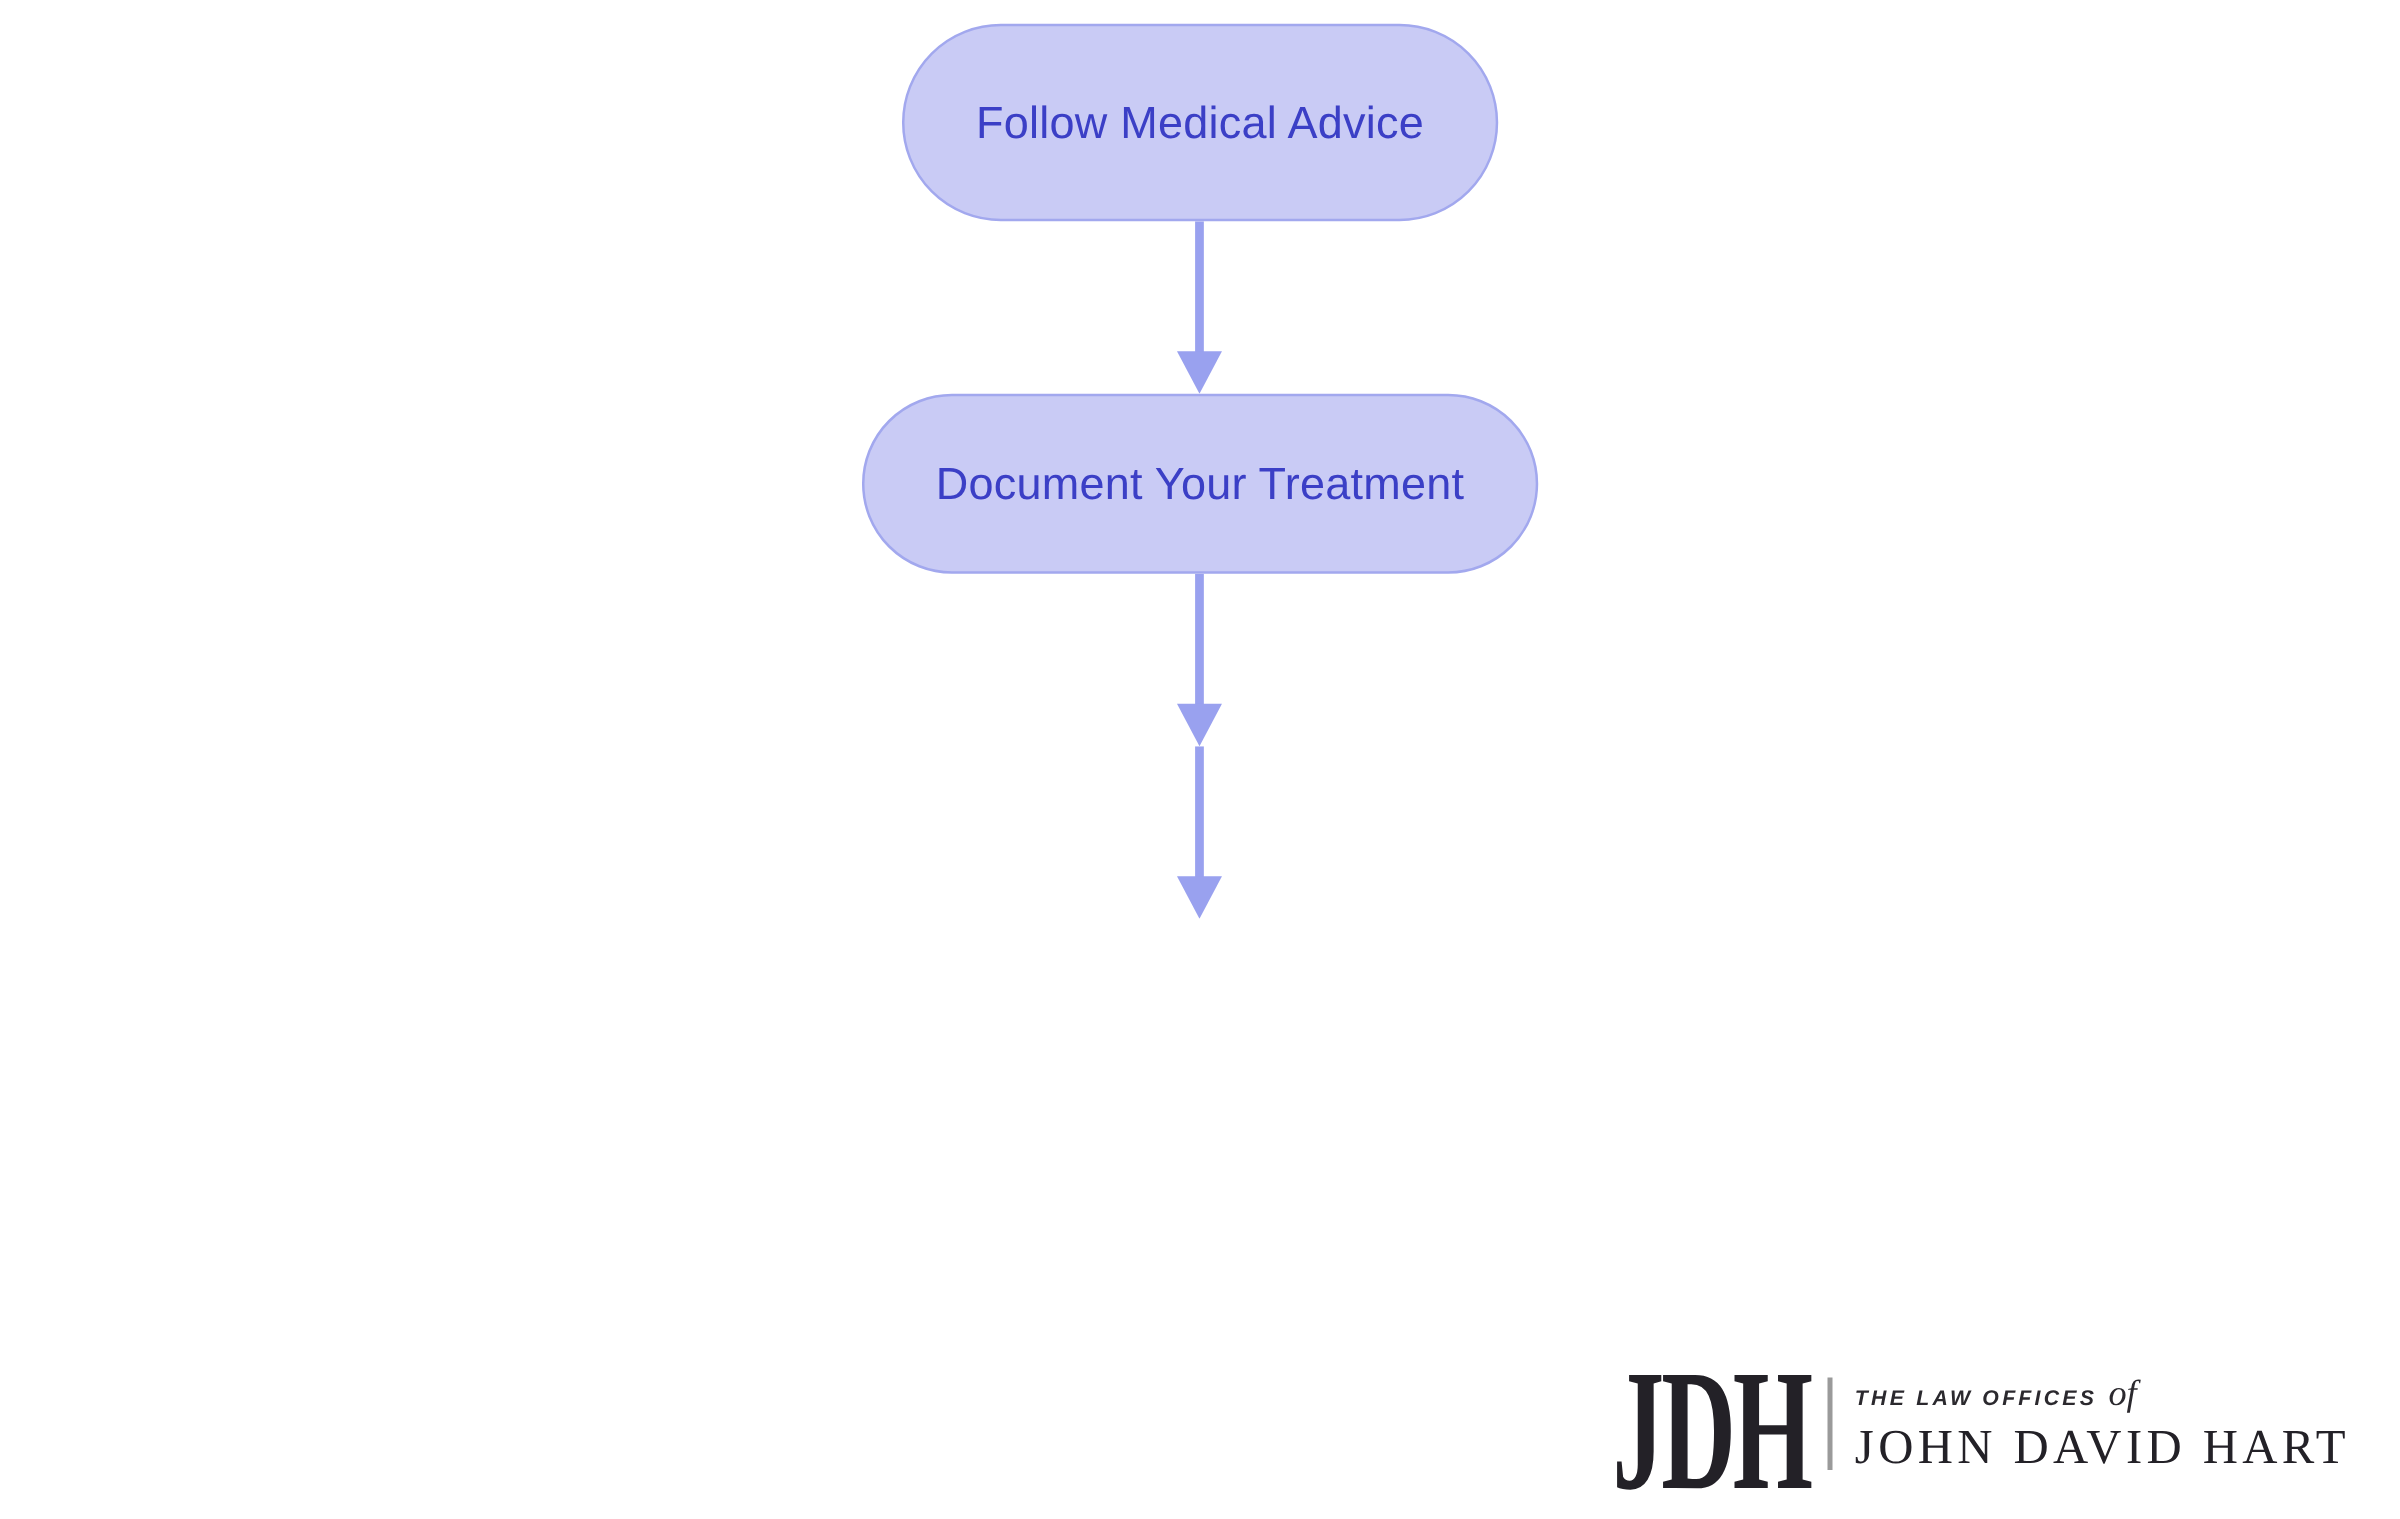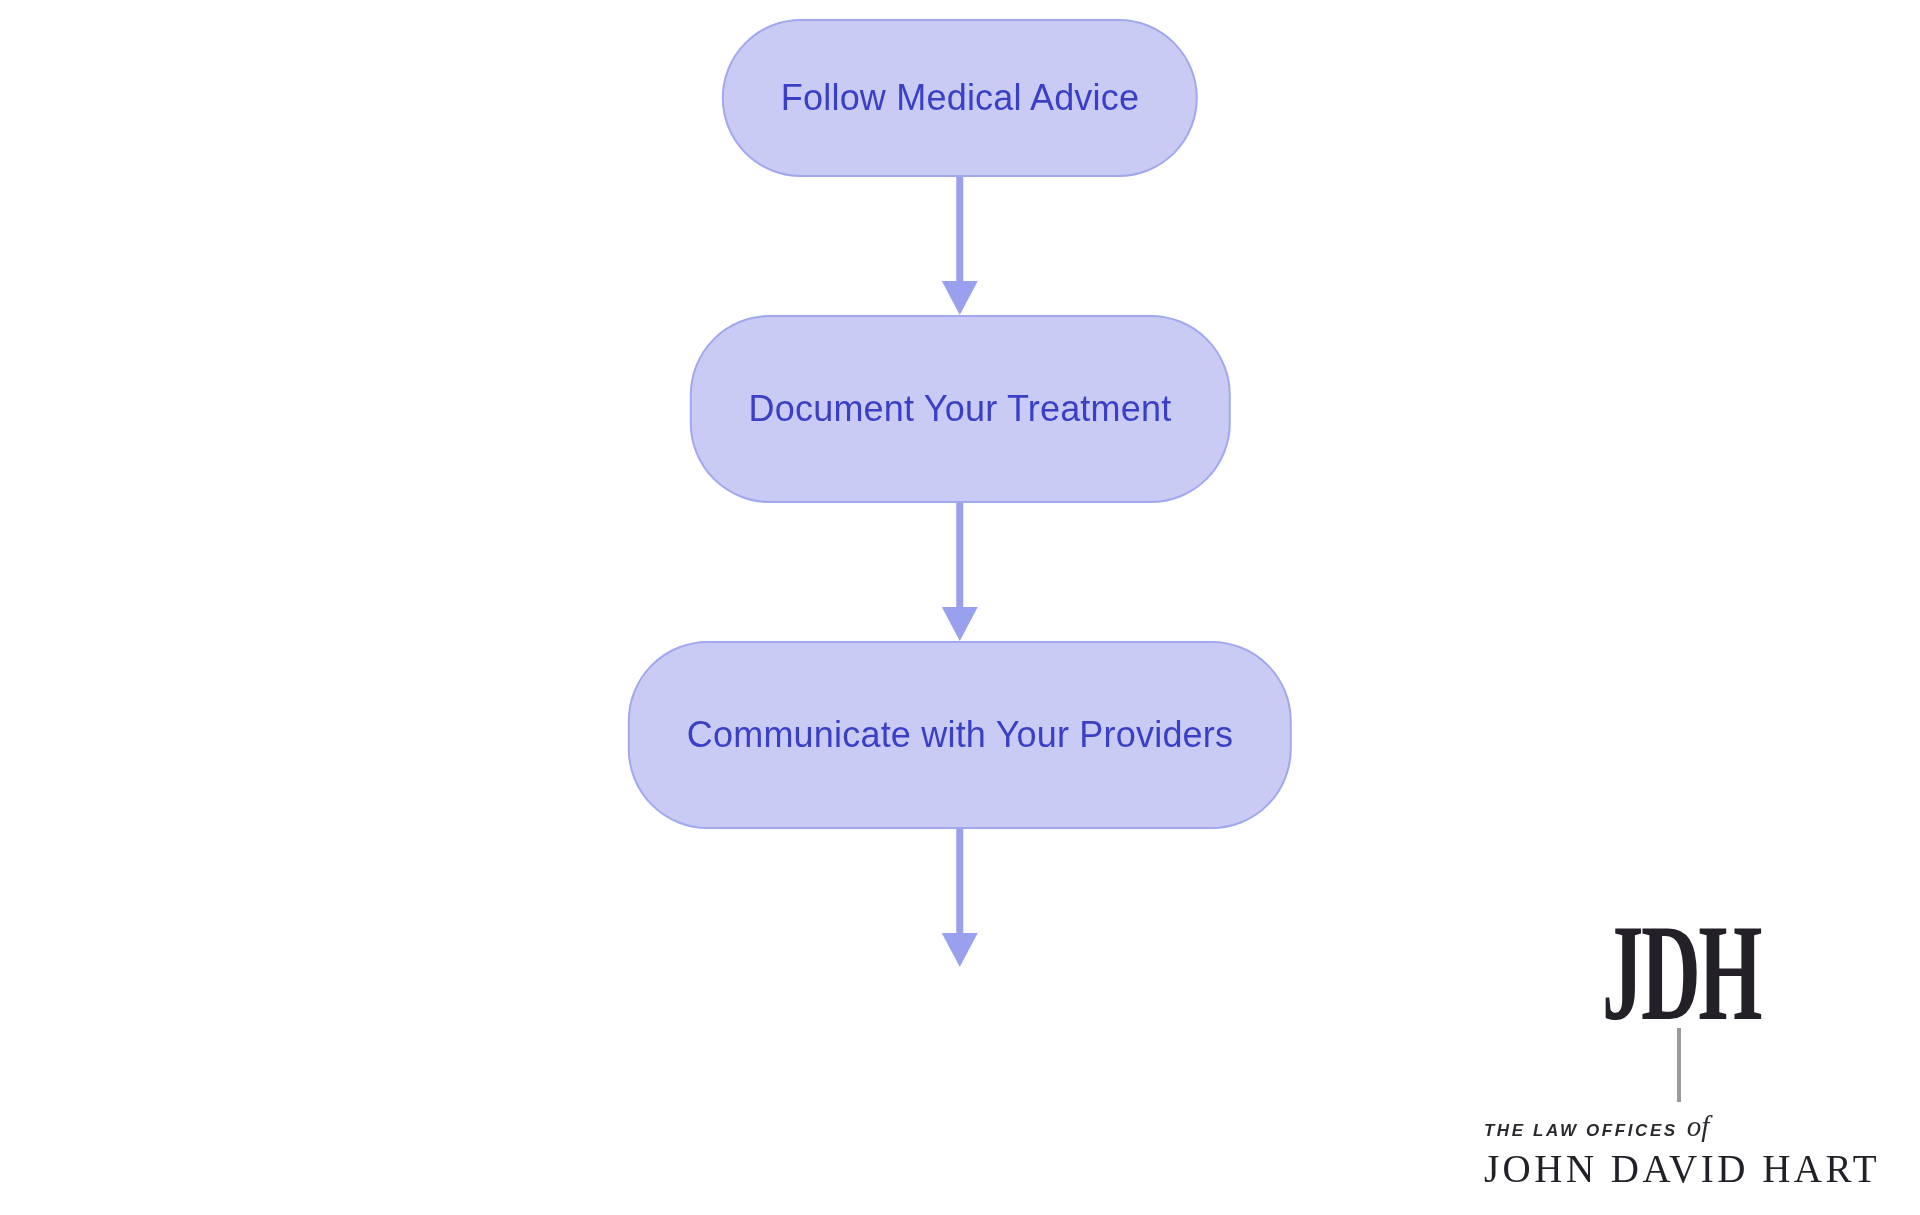--- a/index.html
+++ b/index.html
@@ -25,21 +25,21 @@
   }
   .flow {
     position: absolute;
     left: 50%; top: 19px;
     transform: translateX(-50%);
     display: flex;
     flex-direction: column;
     align-items: center;
   }
   .node {
-    height: 188px;
+    height: 144px;
     padding: 0 57px;
     background: var(--node-fill);
     border: 2px solid var(--node-border);
     border-radius: 80px;
     display: flex;
     align-items: center;
     justify-content: center;
     white-space: nowrap;
   }
   .node-label {
@@ -49,21 +49,20 @@
   }
   .arrow { display: block; }
   .arrow line { stroke: var(--arrow); stroke-width: 7; }
   .arrow polygon { fill: var(--arrow); }
 
   .logo {
     position: absolute;
     right: 40px; bottom: 16px;
     display: flex;
     align-items: center;
-    flex-direction: column;
   }
   .monogram-svg text {
     font-family: "Liberation Serif", serif;
     font-weight: 600;
     font-size: 138px;
     letter-spacing: -4px;
     fill: var(--logo-text);
   }
   .logo-divider {
     width: 4px; height: 74px;
@@ -117,23 +116,20 @@
 
     <div class="node">
       <span class="node-label">Document Your Treatment</span>
     </div>
 
     <svg class="arrow" width="40" height="138" viewBox="0 0 40 138">
       <line x1="20" y1="0" x2="20" y2="108"></line>
       <polygon points="2,104 38,104 20,138"></polygon>
     </svg>
 
-    <div class="node">
-      <span class="node-label">Communicate with Your Providers</span>
-    </div>
 
     <svg class="arrow" width="40" height="138" viewBox="0 0 40 138">
       <line x1="20" y1="0" x2="20" y2="108"></line>
       <polygon points="2,104 38,104 20,138"></polygon>
     </svg>
 
 
   </div>
 
   <div class="logo">

